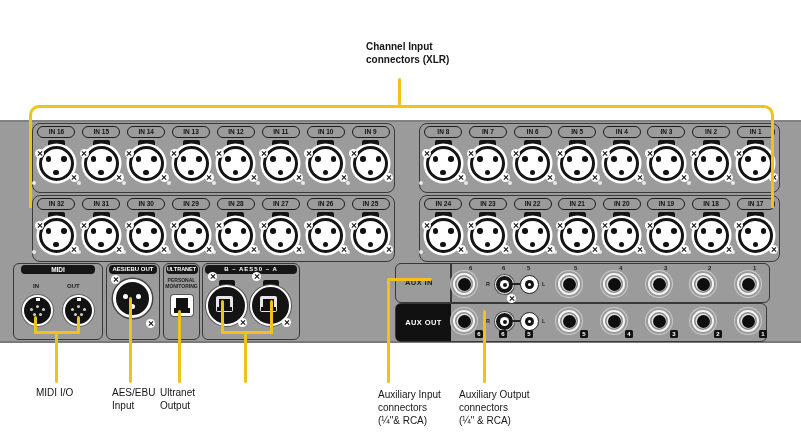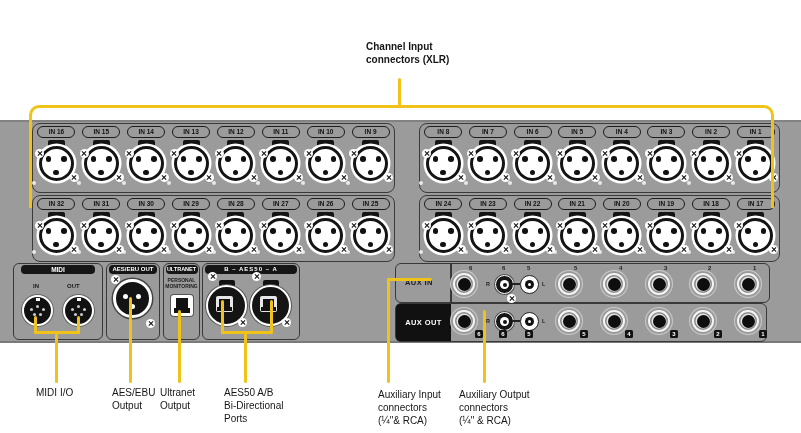--- a/index.html
+++ b/index.html
@@ -592,25 +592,22 @@
   <div class="yl v" style="left:270px;top:300px;height:34px;"></div>
   <div class="yl h" style="left:221px;top:331px;width:52px;"></div>
   <div class="yl v" style="left:244px;top:333px;height:50px;"></div>
 
   <div class="yl h" style="left:387px;top:278px;width:45px;"></div>
   <div class="yl v" style="left:387px;top:278px;height:105px;"></div>
   <div class="yl v" style="left:483px;top:310px;height:73px;"></div>
 
   <div class="blbl" style="left:36px;top:386px;">MIDI I/O</div>
   <div class="blbl" style="left:112px;top:386px;">AES/EBU
-Output</div>
+Input</div>
   <div class="blbl" style="left:160px;top:386px;">Ultranet
 Output</div>
-  <div class="blbl" style="left:224px;top:386px;">AES50 A/B
-Bi-Directional
-Ports</div>
   <div class="blbl" style="left:378px;top:388px;">Auxiliary Input
 connectors
 (¼"&amp; RCA)</div>
   <div class="blbl" style="left:459px;top:388px;">Auxiliary Output
 connectors
 (¼" &amp; RCA)</div>
 </div>
 
 </body></html>

